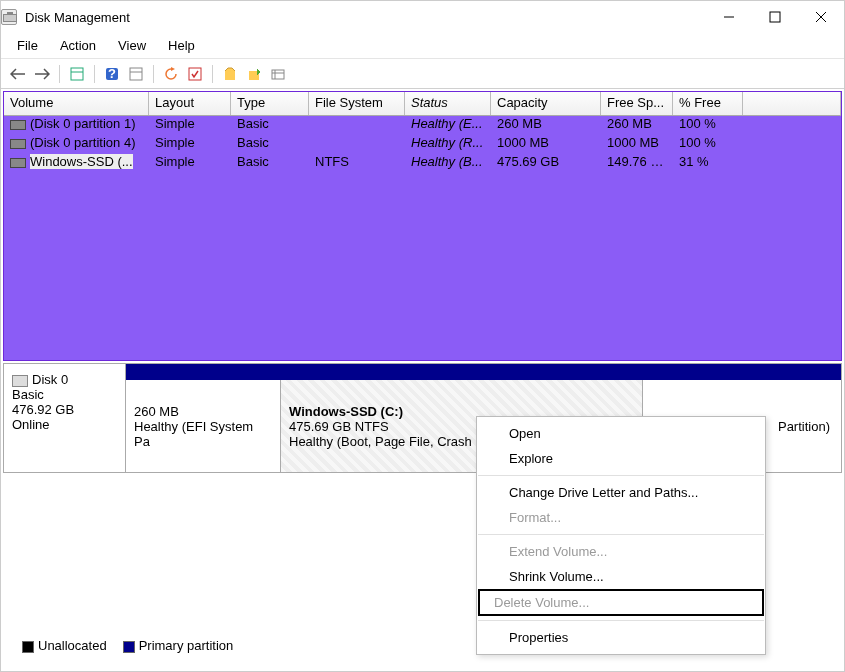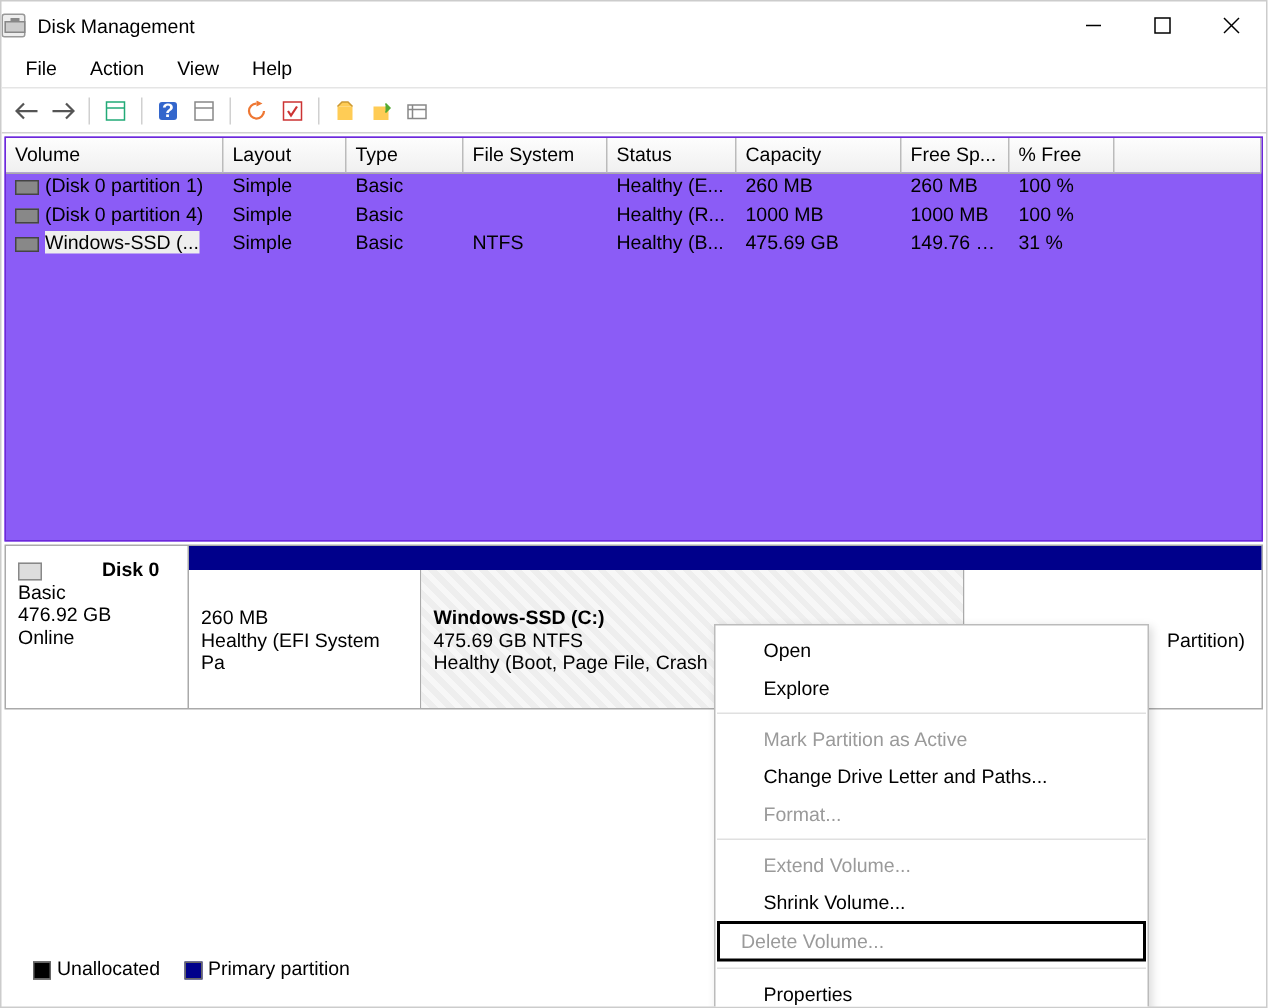--- a/index.html
+++ b/index.html
@@ -18,26 +18,26 @@
 .toolbar .tb-btn { width: 18px; height: 18px; display: flex; align-items: center; justify-content: center; }
 .toolbar .sep { width: 1px; height: 18px; background: #d0d0d0; margin: 0 2px; }
 .grid { border: 1px solid #6d28d9; margin: 2px; height: 270px; overflow: hidden; background: #8b5cf6; }
 .grid-header { display: flex; background: linear-gradient(#fdfdfd, #f0f0f0); border-bottom: 1px solid #aaa; height: 24px; }
 .grid-header div { border-right: 1px solid #bbb; padding: 3px 6px; font-size: 13px; overflow: hidden; white-space: nowrap; }
 .grid-body { }
 .grid-row { display: flex; height: 19px; }
 .grid-row div { padding: 0 6px; font-size: 13px; overflow: hidden; white-space: nowrap; text-overflow: ellipsis; }
 .grid-row .volicon { width: 16px; height: 10px; display: inline-block; background: #888; border: 1px solid #444; margin-right: 4px; vertical-align: middle; }
 .c0 { width: 145px; } .c1 { width: 82px; } .c2 { width: 78px; } .c3 { width: 96px; }
-.c4 { width: 86px; } .c5 { width: 110px; } .c6 { width: 72px; } .c7 { width: 70px; } .c8 { flex: 1; }
+.c4 { width: 86px; font-style: italic; } .c5 { width: 110px; } .c6 { width: 72px; } .c7 { width: 70px; } .c8 { flex: 1; }
 .selected-vol { background: #eee; }
 .diskview { margin: 2px; border: 1px solid #aaa; height: 110px; display: flex; }
 .disk-label { width: 122px; border-right: 1px solid #aaa; padding: 8px; background: #fff; }
 .disk-label .dicon { width: 16px; height: 12px; display: inline-block; background: #ddd; border: 1px solid #888; margin-right: 4px; vertical-align: middle; }
-.disk-label b { font-size: 13px; font-weight: 700; margin-left: 36px; }
+.disk-label b { font-size: 13px; font-weight: 400; }
 .disk-parts { flex: 1; display: flex; flex-direction: column; }
 .parts-bar { height: 16px; background: #00008b; display: flex; }
 .parts-body { flex: 1; display: flex; }
 .part { border-right: 1px solid #aaa; padding: 8px; overflow: hidden; font-size: 13px; display: flex; flex-direction: column; justify-content: center; background: #fff; }
 .part:last-child { border-right: none; }
 .part b { font-weight: 600; }
 .part.hatched { background-image: repeating-linear-gradient(45deg, #f7f7f7 0, #f7f7f7 4px, #eee 4px, #eee 8px); }
 .legend { position: absolute; bottom: 18px; left: 21px; display: flex; gap: 16px; align-items: center; font-size: 13px; }
 .legend .sw { width: 12px; height: 12px; display: inline-block; border: 1px solid #666; vertical-align: middle; margin-right: 4px; }
 .legend .sw.black { background: #000; }
@@ -224,21 +224,20 @@
 
 <div class="legend">
   <span><span class="sw black"></span><span>Unallocated</span></span>
   <span><span class="sw blue"></span><span>Primary partition</span></span>
 </div>
 
 <div class="context-menu" id="context-menu">
     <div class="mi">Open</div>
     <div class="mi">Explore</div>
     <div class="msep"></div>
-    <div class="mi disabled">Mark Partition as Active</div>
     <div class="mi">Change Drive Letter and Paths...</div>
     <div class="mi disabled">Format...</div>
     <div class="msep"></div>
     <div class="mi disabled">Extend Volume...</div>
     <div class="mi">Shrink Volume...</div>
     <div class="mi disabled boxed">Delete Volume...</div>
     <div class="msep"></div>
     <div class="mi">Properties</div>
   </div>
 

